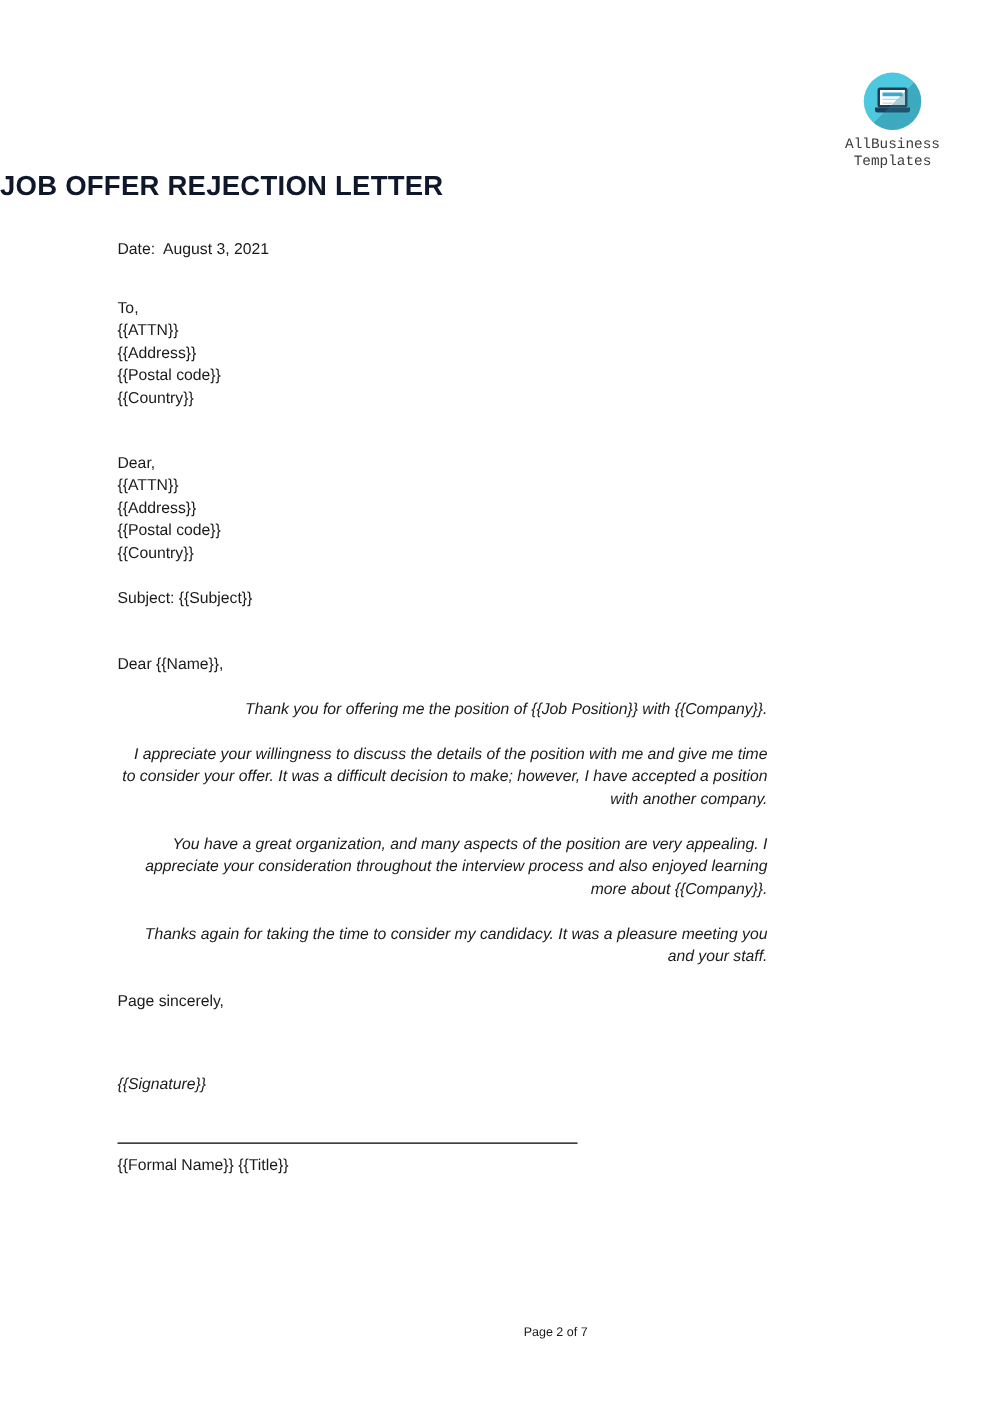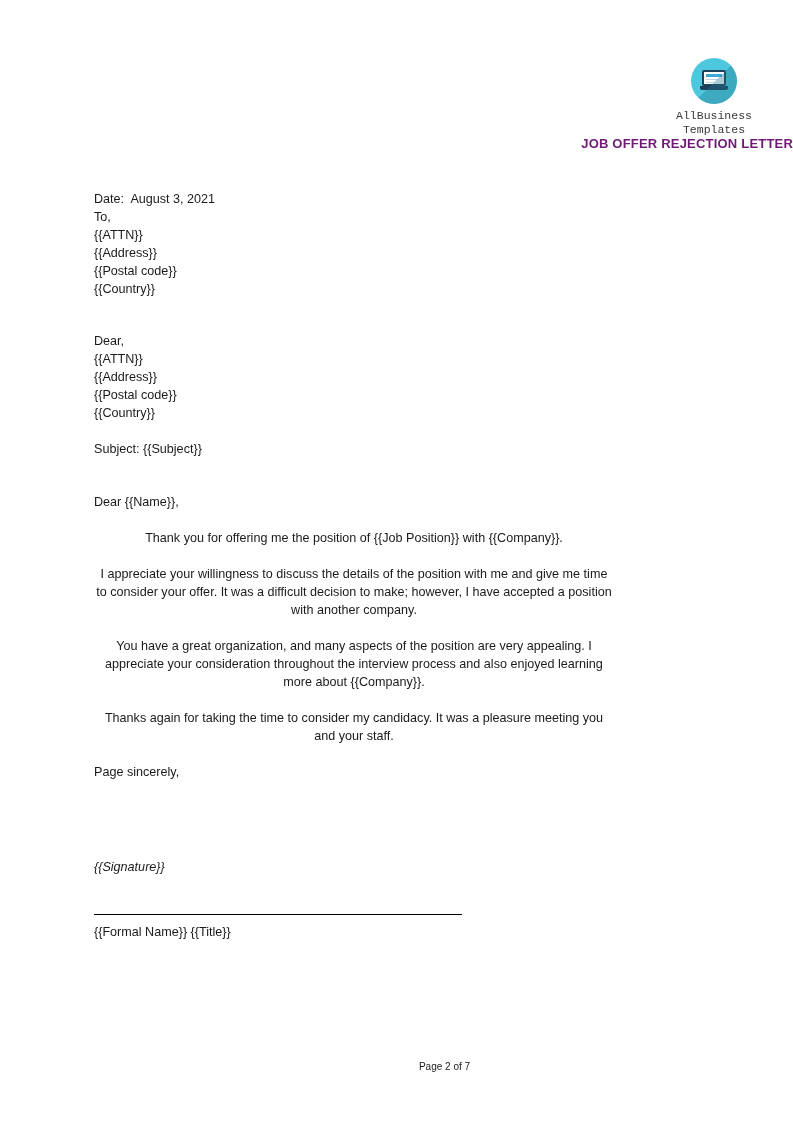--- a/index.html
+++ b/index.html
@@ -105,47 +105,47 @@
     color: #3b3b3b;
     font-family: Liberation Mono, monospace;
   }
 
   
   .doc-title {
     position: absolute;
     top: 136px;
     left: 0;
     width: 793px;
-    text-align: right;
-    font-size: 13px;
+    text-align: left;
+    font-size: 22px;
     font-weight: bold;
     letter-spacing: 0.2px;
-    color: #701a75;
+    color: #0f172a;
   }
 
   
   .body-col {
     position: absolute;
     left: 94px;
     top: 190px;
     width: 520px;
     font-size: 12.6px;
     line-height: 18px;
     color: #1a1a1a;
   }
   .line {
     white-space: pre;
   }
 
-  .date-row { }
+  .date-row { margin-bottom: 29px; }
   .to-block { margin-bottom: 34px; }
   .from-block { margin-bottom: 18px; }
   .subject-row { margin-bottom: 35px; }
   .salutation { margin-bottom: 18px; }
-  .para { margin-bottom: 18px; text-align: center; }
+  .para { margin-bottom: 18px; text-align: right; font-style: italic; }
   .closing { margin-bottom: 0; }
 
   
   .sig-name {
     position: absolute;
     left: 94px;
     top: 858px;
     font-size: 12.6px;
     line-height: 18px;
     color: #1a1a1a;

